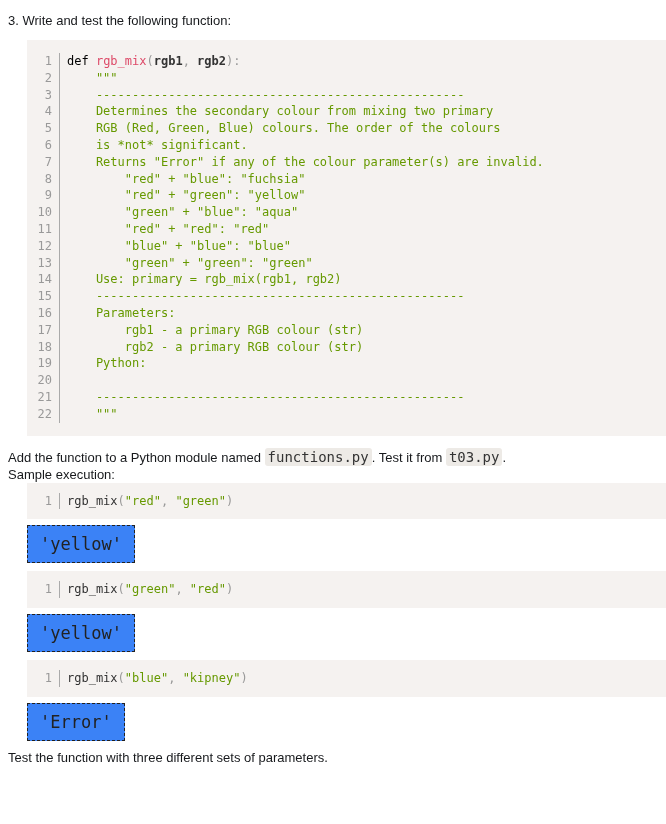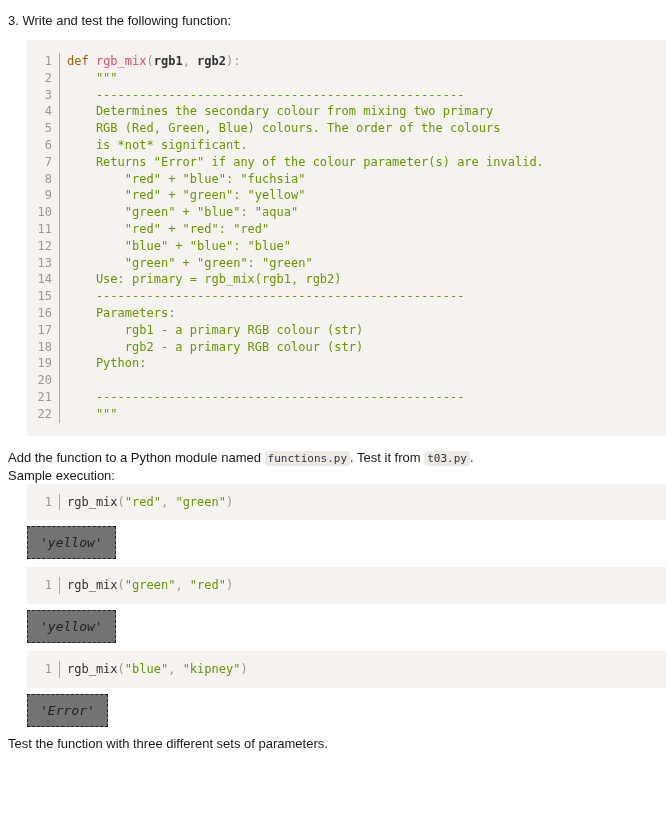--- a/index.html
+++ b/index.html
@@ -36,46 +36,45 @@
     box-sizing:border-box;
     width:33px;
     text-align:right;
     padding-right:7px;
     color:#999999;
     border-right:1px solid #aaaaaa;
     user-select:none;
   }
   .line-code { padding-left:7px; white-space:pre; }
 
-  .tok-kw  { color:#a16207; }
+  .tok-kw  { color:#000000; }
   .tok-fn  { color:#dd4a68; }
   .tok-str { color:#669900; }
   .tok-pun { color:#999999; }
   .tok-pln { color:#333333; }
   .tok-arg { color:#333333; font-weight:bold; }
 
   .inline-code {
     font-family:"DejaVu Sans Mono", monospace;
-    font-size:11px;
+    font-size:14px;
     background:#edeae6;
     color:#333333;
     padding:1px 3px;
     border-radius:3px;
   }
 
   .output-row { margin:6px 0 8px 19px; }
   .output-box {
     display:inline-block;
     border:1px dashed #222222;
-    background:#737373;
+    background:#3b82f6;
     padding:8px 12px;
     font-family:"DejaVu Sans Mono", monospace;
-    font-size:13px;
+    font-size:17px;
     color:#222222;
-    font-style:italic;
   }
 </style>
 </head>
 <body>
 
 <div class="page">
 
   <p class="heading">3. Write and test the following function:</p>
 
   <div class="code-block main">

